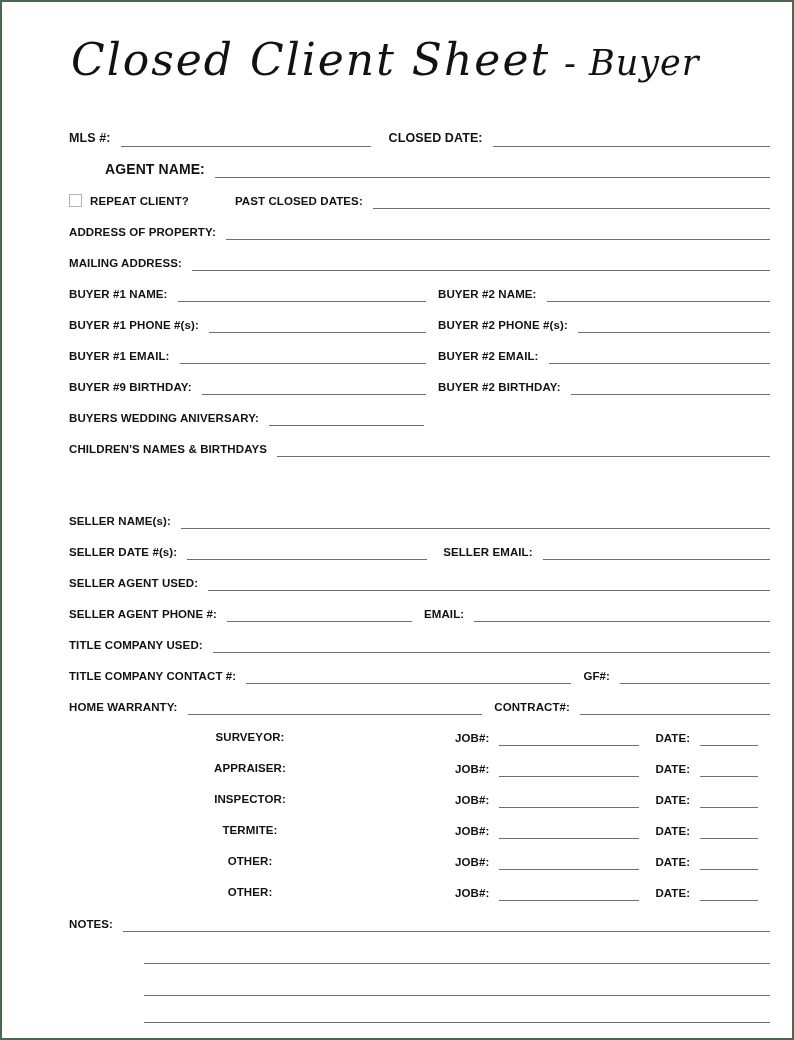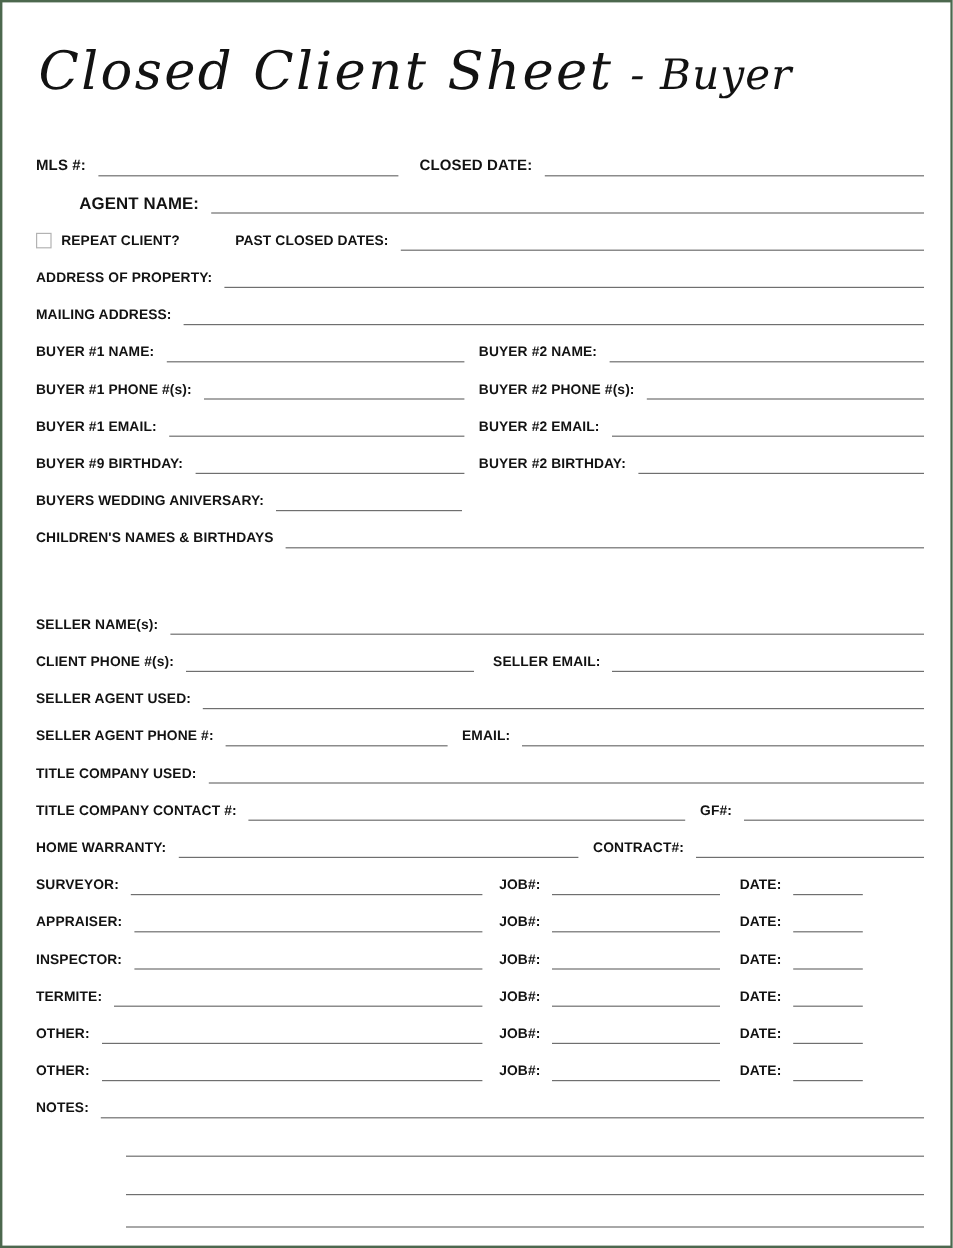--- a/index.html
+++ b/index.html
@@ -1,20 +1,21 @@
 <!DOCTYPE html>
 <html><head>
 <meta charset="utf-8">
 <style>
   html,body{margin:0;padding:0;background:#ffffff;}
   .page{
     width:794px;height:1040px;box-sizing:border-box;
     border:2px solid #4c684e;background:#ffffff;
     font-family:"Liberation Sans",sans-serif;color:#121212;
     overflow:hidden;
+    padding-left:39px;
   }
   .inner{box-sizing:border-box;height:100%;padding:34px 22px 0 28px;}
 
   .title-row{display:flex;align-items:baseline;height:58px;margin-left:2px;}
   .title-script{
     font-family:"DejaVu Serif",serif;font-style:italic;font-weight:400;
     font-size:44px;letter-spacing:2px;line-height:1.1;
   }
   .title-suffix{
     font-family:"DejaVu Serif",serif;font-style:italic;font-weight:400;
@@ -44,21 +45,21 @@
   .w58{width:58px;}
 
   .sp18{margin-left:18px;}
   .sp36{margin-left:36px;}
   .sp16{margin-left:16px;}
   .sp12{margin-left:12px;}
   .sp14{margin-left:14px;text-align:center;}
 
   .col-l{display:flex;align-items:flex-end;width:357px;}
   .col-r{display:flex;align-items:flex-end;flex:1;margin-left:12px;}
-  .vfirst{display:flex;align-items:flex-end;width:372px;}
+  .vfirst{display:flex;align-items:center;width:372px;flex-direction:column;}
 
   .checkbox{
     width:13px;height:13px;box-sizing:border-box;
     border:1.5px solid #b3b3b3;background:#fff;
     margin:0 8px 2px 0;flex:none;
   }
 
   .notes-extra{margin-left:75px;border-bottom:1px solid #6f6f6f;height:31px;}
   .notes-extra.last{height:26px;}
 </style>
@@ -157,21 +158,21 @@
         <span class="lbl">CHILDREN'S NAMES &amp; BIRTHDAYS</span>
         <span class="line fill"></span>
       </div>
 
       <div class="row gap-top">
         <span class="lbl">SELLER NAME(s):</span>
         <span class="line fill"></span>
       </div>
 
       <div class="row">
-        <span class="lbl">CLIENT PHONE #(s):</span>
+        <span class="lbl">SELLER DATE #(s):</span>
         <span class="line w240"></span>
         <span class="lbl sp16">SELLER EMAIL:</span>
         <span class="line fill"></span>
       </div>
 
       <div class="row">
         <span class="lbl">SELLER AGENT USED:</span>
         <span class="line fill"></span>
       </div>
 

